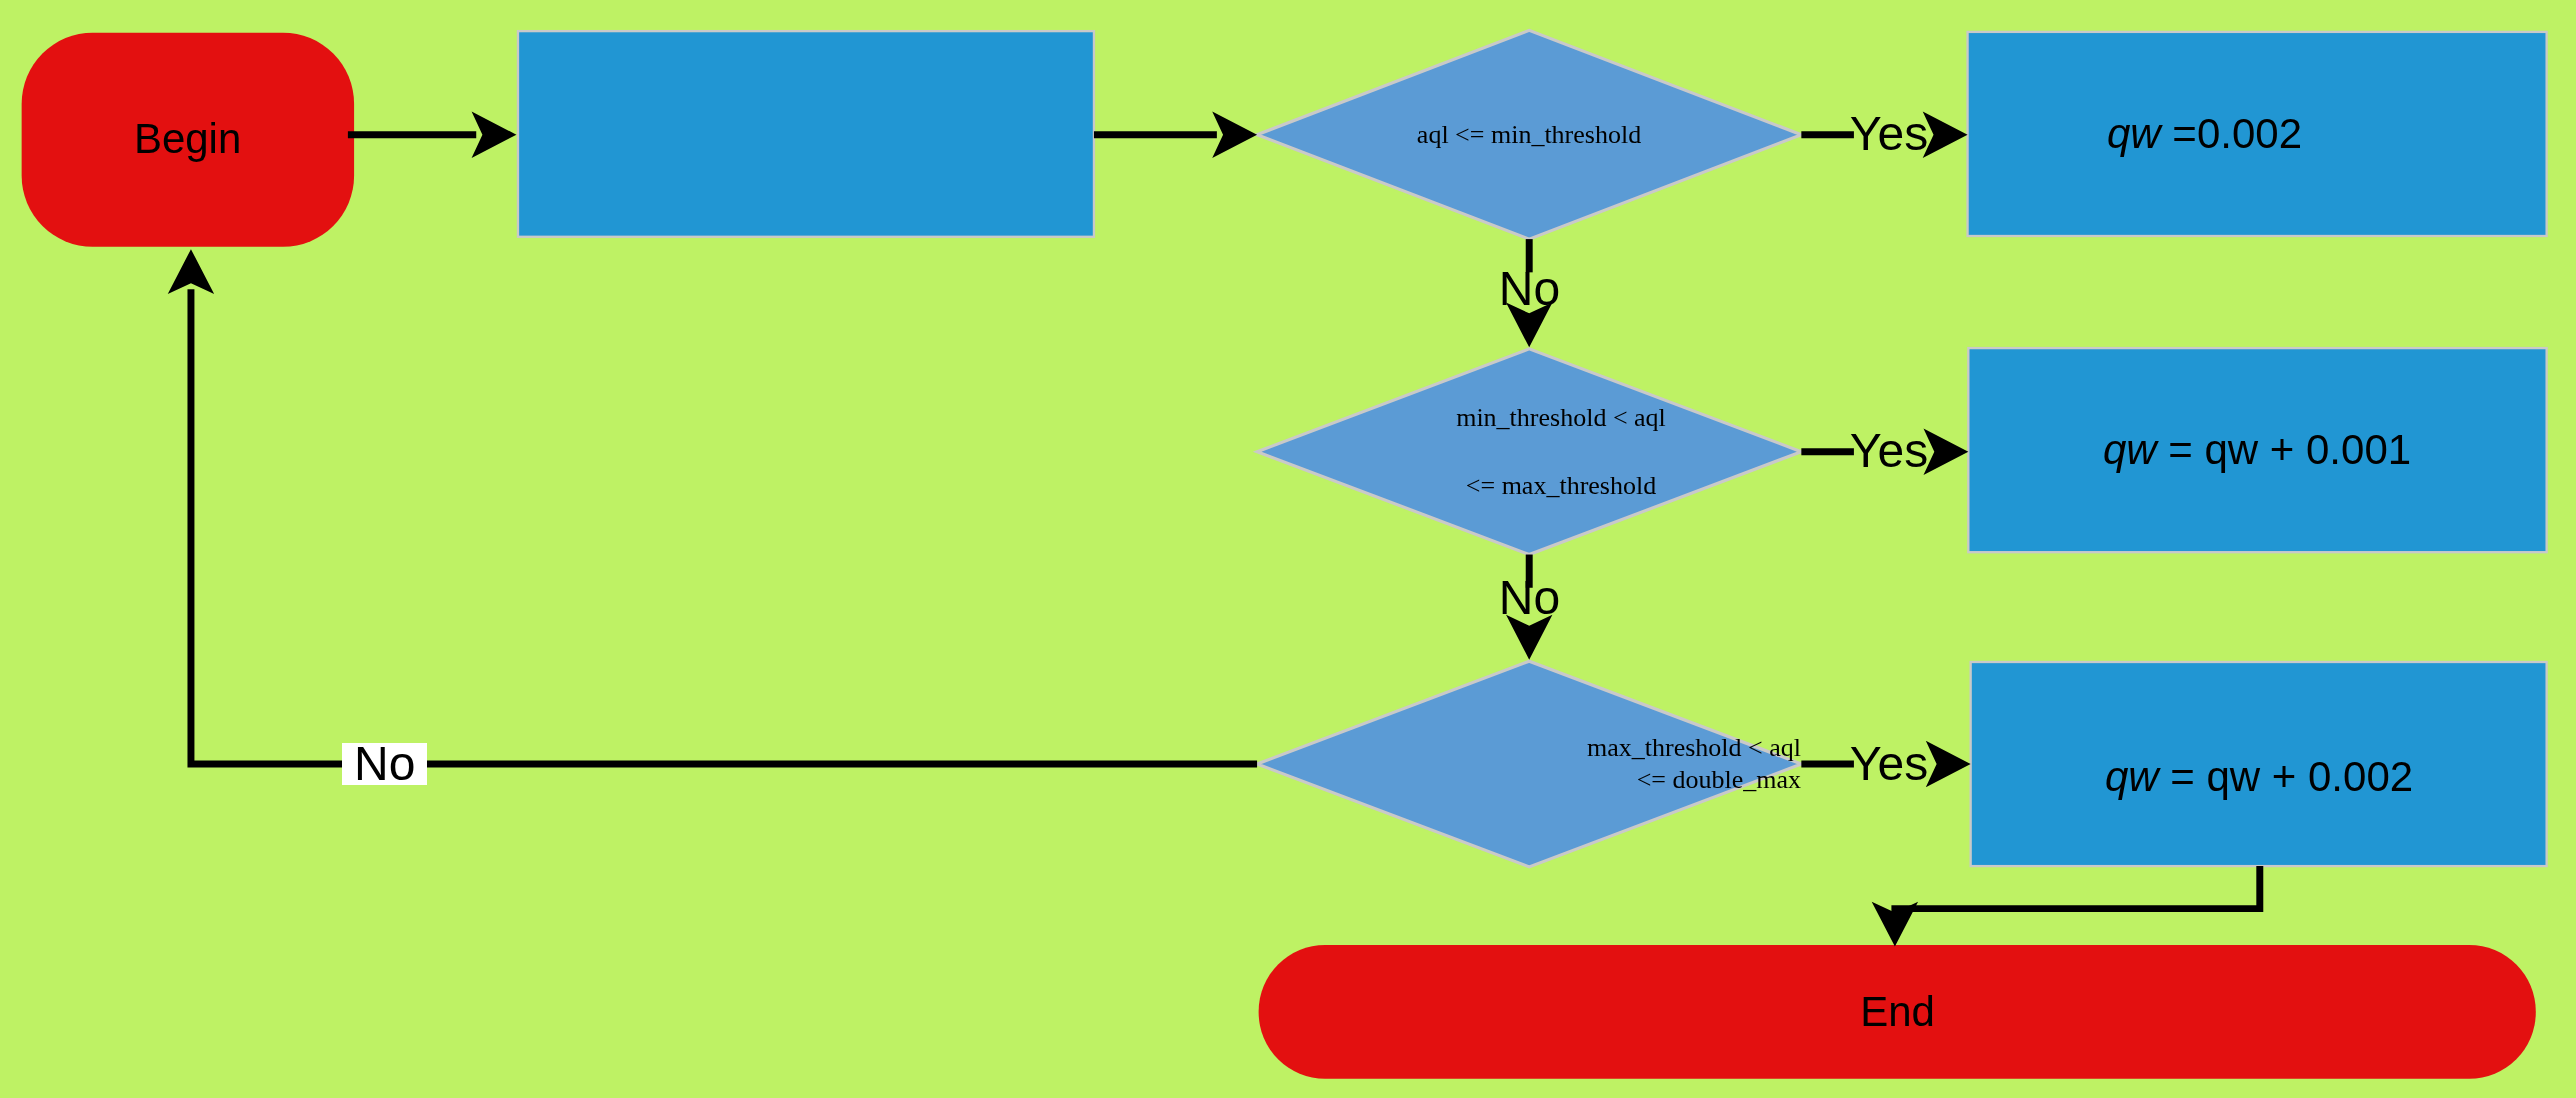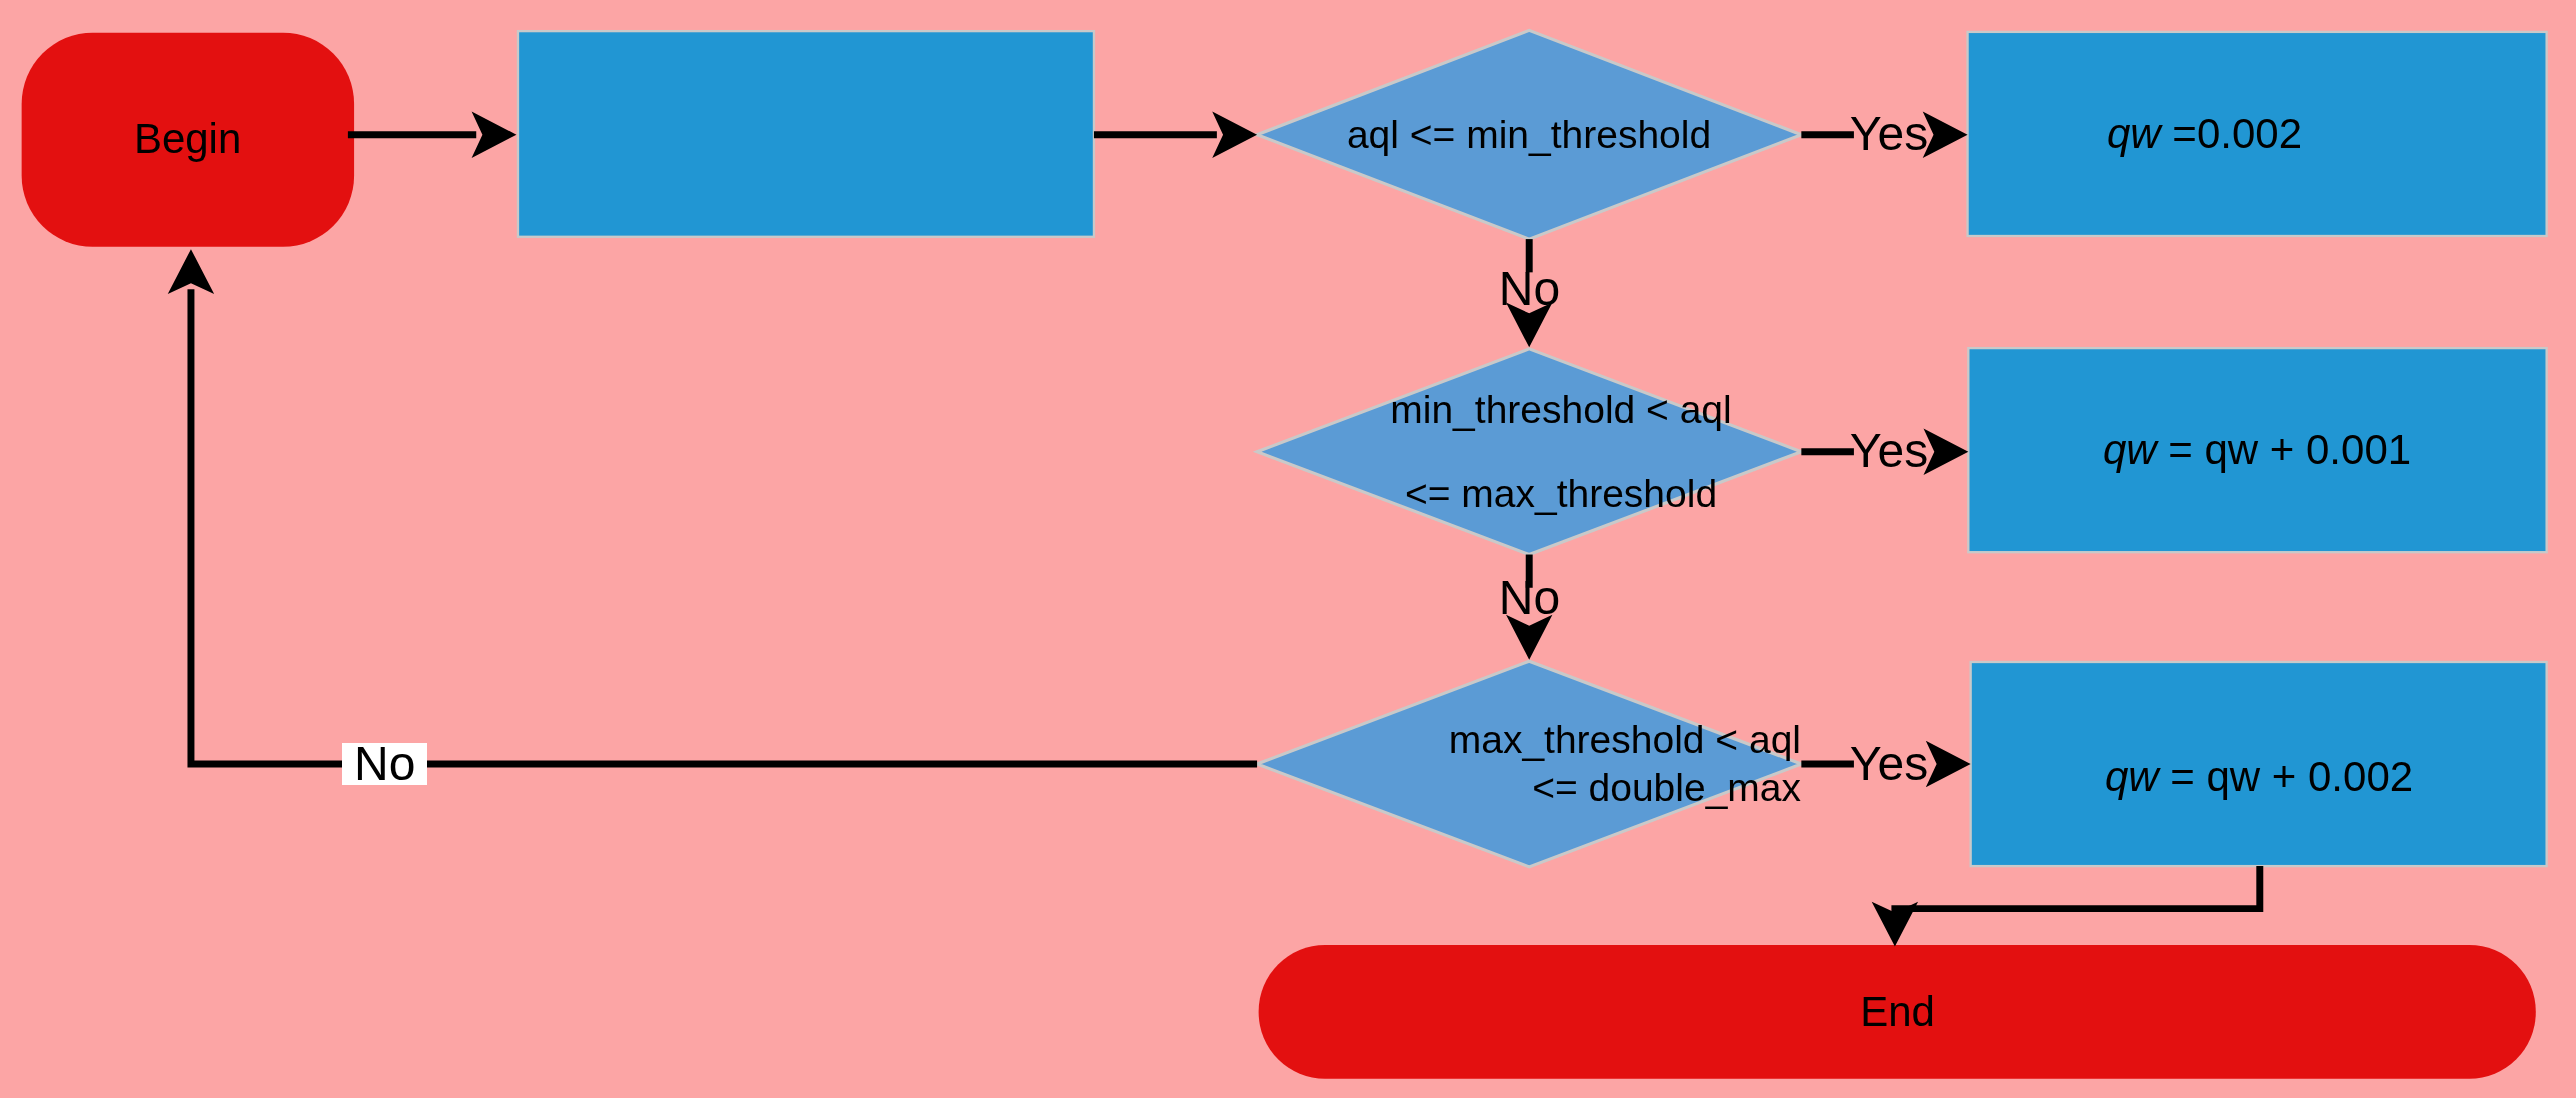--- a/index.html
+++ b/index.html
@@ -1,39 +1,39 @@
 <!DOCTYPE html>
 <html style="font-size:12.4px"><head>
 <meta charset="utf-8">
 <style>
   html, body { margin: 0; padding: 0; background: #ffffff; }
   .canvas {
     position: relative;
     width: 2576px;
     height: 1099px;
-    background: #fca5a5;
+    background: #bef264;
     font-family: "Liberation Sans", sans-serif;
     color: #000000;
     overflow: hidden;
   }
   svg.layer { position: absolute; left: 0; top: 0; }
   .label {
     position: absolute;
     display: flex;
     flex-direction: column;
     align-items: center;
     justify-content: center;
     text-align: center;
     color: #000000;
     line-height: 1.22;
     white-space: nowrap;
   }
   .label .row { display: block; }
   .node-text   { font-size: 42px; }
-  .diamond-text{ font-size: 39px; }
+  .diamond-text{ font-size: 26px; font-family: Liberation Serif, serif; }
   .edge-text   { font-size: 48px; }
   .edge-text.on-line { background: #ffffff; padding: 0 6.2px; }
   i { font-style: italic; }
 </style>
 </head>
 <body>
 
 <div class="canvas">
 
   <svg class="layer" width="2576" height="1099" viewBox="0 0 3332 1421">

